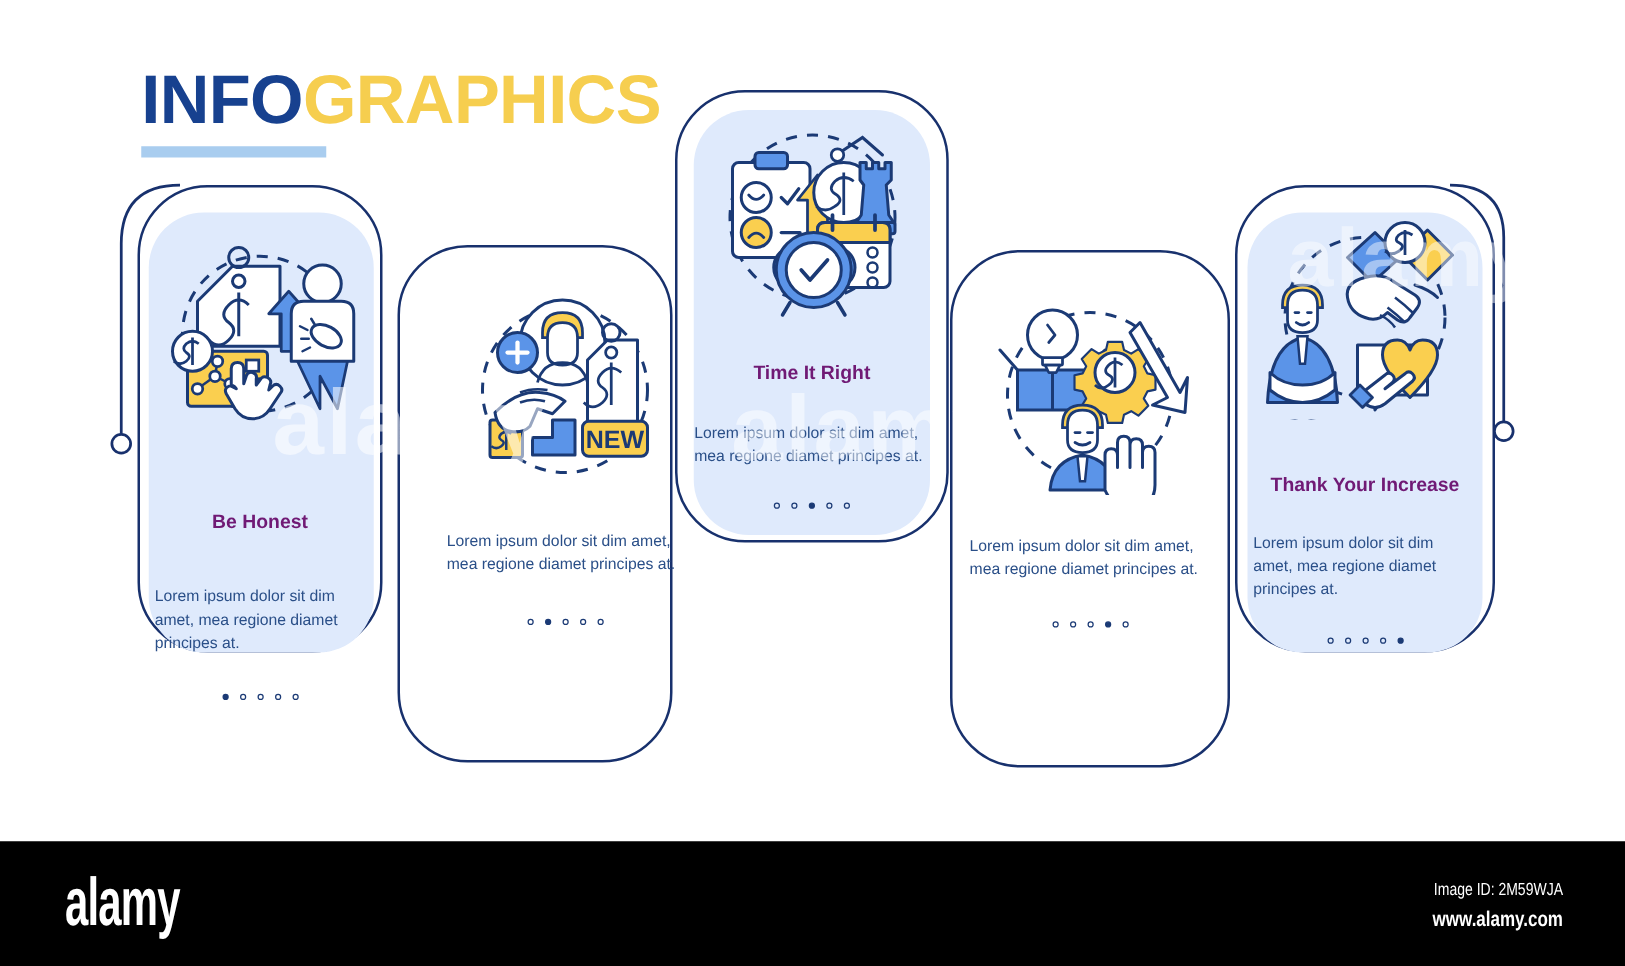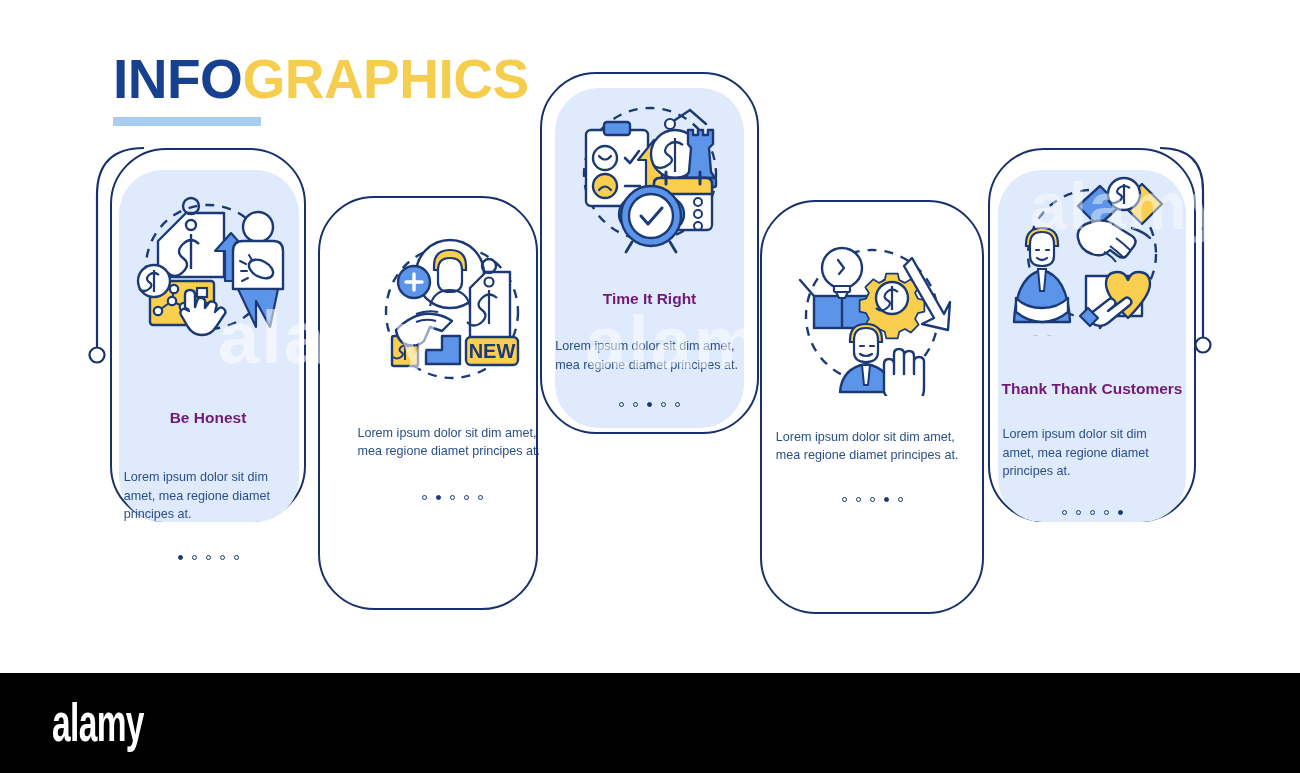--- a/index.html
+++ b/index.html
@@ -474,33 +474,37 @@
           <path d="M26 93 l8 0 l-2 22 l-4 0 Z" fill="#ffffff" stroke="#1b3a75" stroke-width="2"></path>
           <path d="M30 134 q-12 -14 -12 -22 q0 -8 8 -8 q4 0 4 5 q0 -5 4 -5 q8 0 8 8 q0 8 -12 22 Z" fill="#facf4f" stroke="#1b3a75" stroke-width="2.4" stroke-linejoin="round" transform="translate(0,-16) scale(1.6) translate(-11,7)"></path>
           <path d="M4 122 q10 10 26 10 q16 0 26 -10 l0 14 q-12 10 -26 10 q-14 0 -26 -10 Z" fill="#ffffff" stroke="#1b3a75" stroke-width="2.4" stroke-linejoin="round"></path>
 
           <path d="M74 100 L130 100 L130 140 L96 140 L88 152 L86 140 L74 140 Z" fill="#ffffff" stroke="#1b3a75" stroke-width="2.4" stroke-linejoin="round"></path>
           <path d="M116 142 q-22 -22 -22 -34 q0 -12 12 -12 q7 0 10 8 q3 -8 10 -8 q12 0 12 12 q0 12 -22 34 Z" fill="#facf4f" stroke="#1b3a75" stroke-width="2.4" stroke-linejoin="round"></path>
           <path d="M78 138 l18 -14 q3 -3 6 0 q3 3 0 6 l-6 5 l16 -12 q3 -3 6 0 q3 3 0 6 l-22 18 q-8 6 -16 0 l-4 -3 Z" fill="#ffffff" stroke="#1b3a75" stroke-width="2.4" stroke-linejoin="round"></path>
           <path d="M76 132 l-8 8 l10 10 l8 -8 Z" fill="#5b94e8" stroke="#1b3a75" stroke-width="2.2" stroke-linejoin="round"></path>
         </svg>
       </div>
-      <div class="card-title" style="margin-top:42px;">Thank Thank Customers</div>
+      <div class="card-title" style="margin-top:42px;">Thank Your Increase</div>
       <div class="card-body" style="margin-top:26px;">Lorem ipsum dolor sit dim amet, mea regione diamet principes at.</div>
       <div class="dots" style="margin-top:30px;">
         <span class="dot"></span>
         <span class="dot"></span>
         <span class="dot"></span>
         <span class="dot"></span>
         <span class="dot on"></span>
       </div>
     </div>
   </div>
 
   <div id="wm-alamy">alamy</div>
   <div id="wm-alamy2">alamy</div>
   <div id="wm-alamy3">alamy</div>
 
 </div>
 
 <div id="footer">
   <div id="footer-logo">alamy</div>
+  <div id="footer-right">
+    <div id="footer-id">Image ID: 2M59WJA</div>
+    <div id="footer-url">www.alamy.com</div>
+  </div>
 </div>
 
 </body></html>

